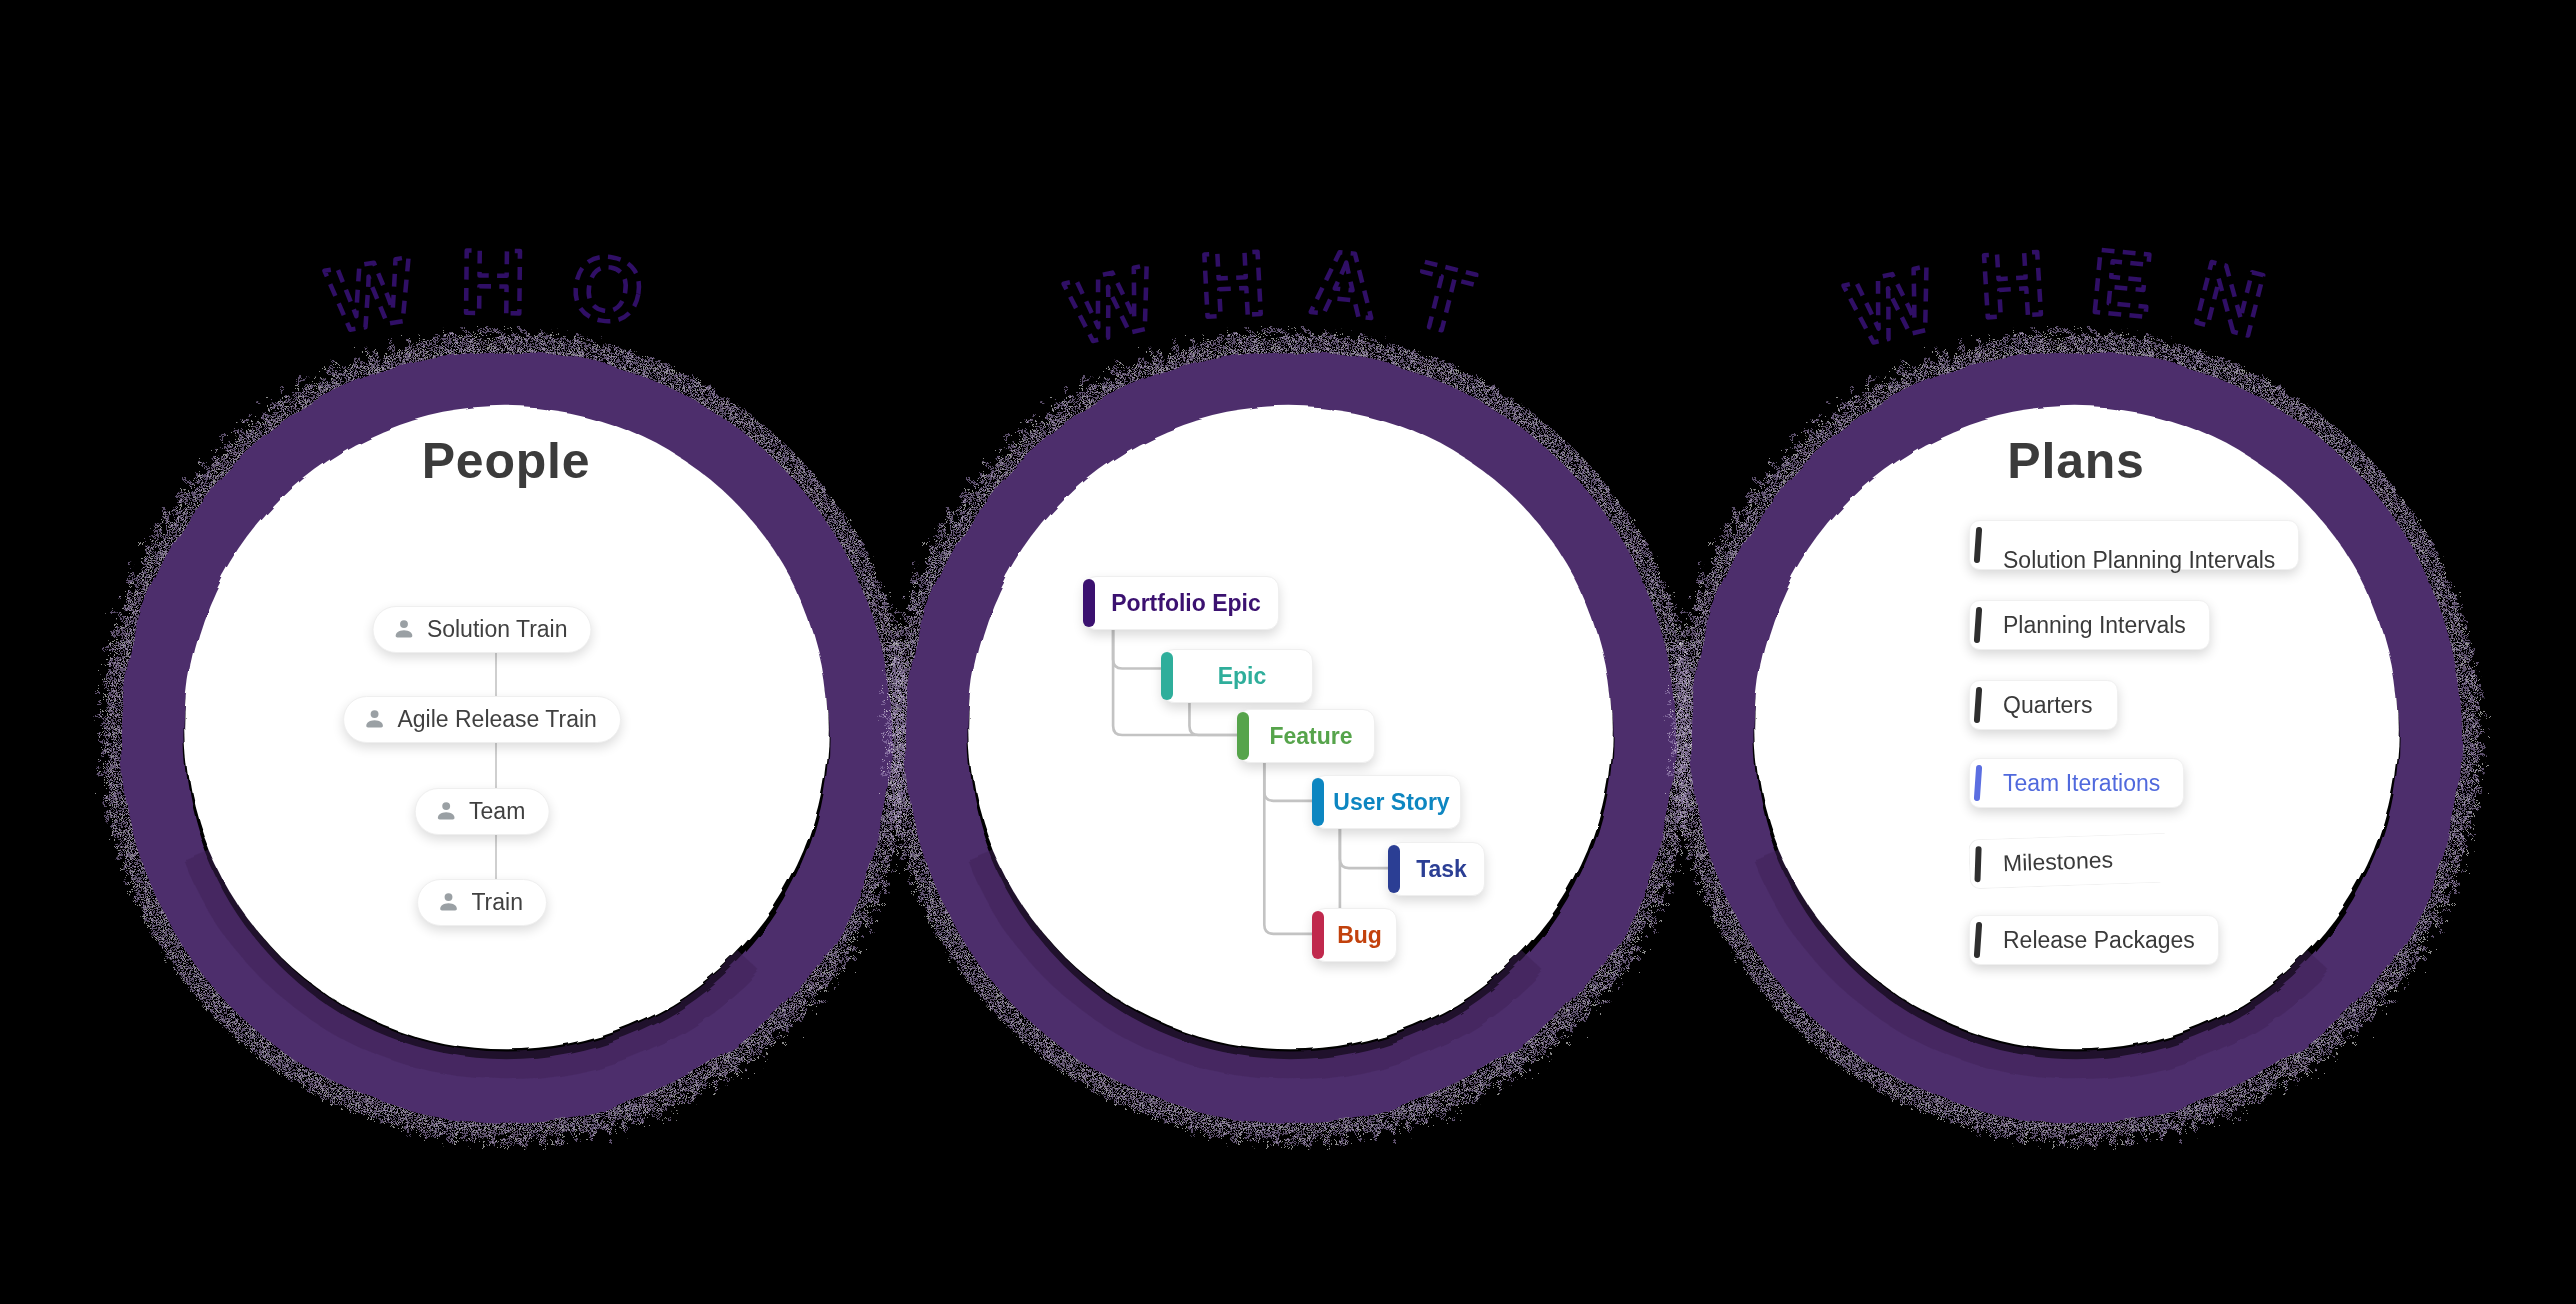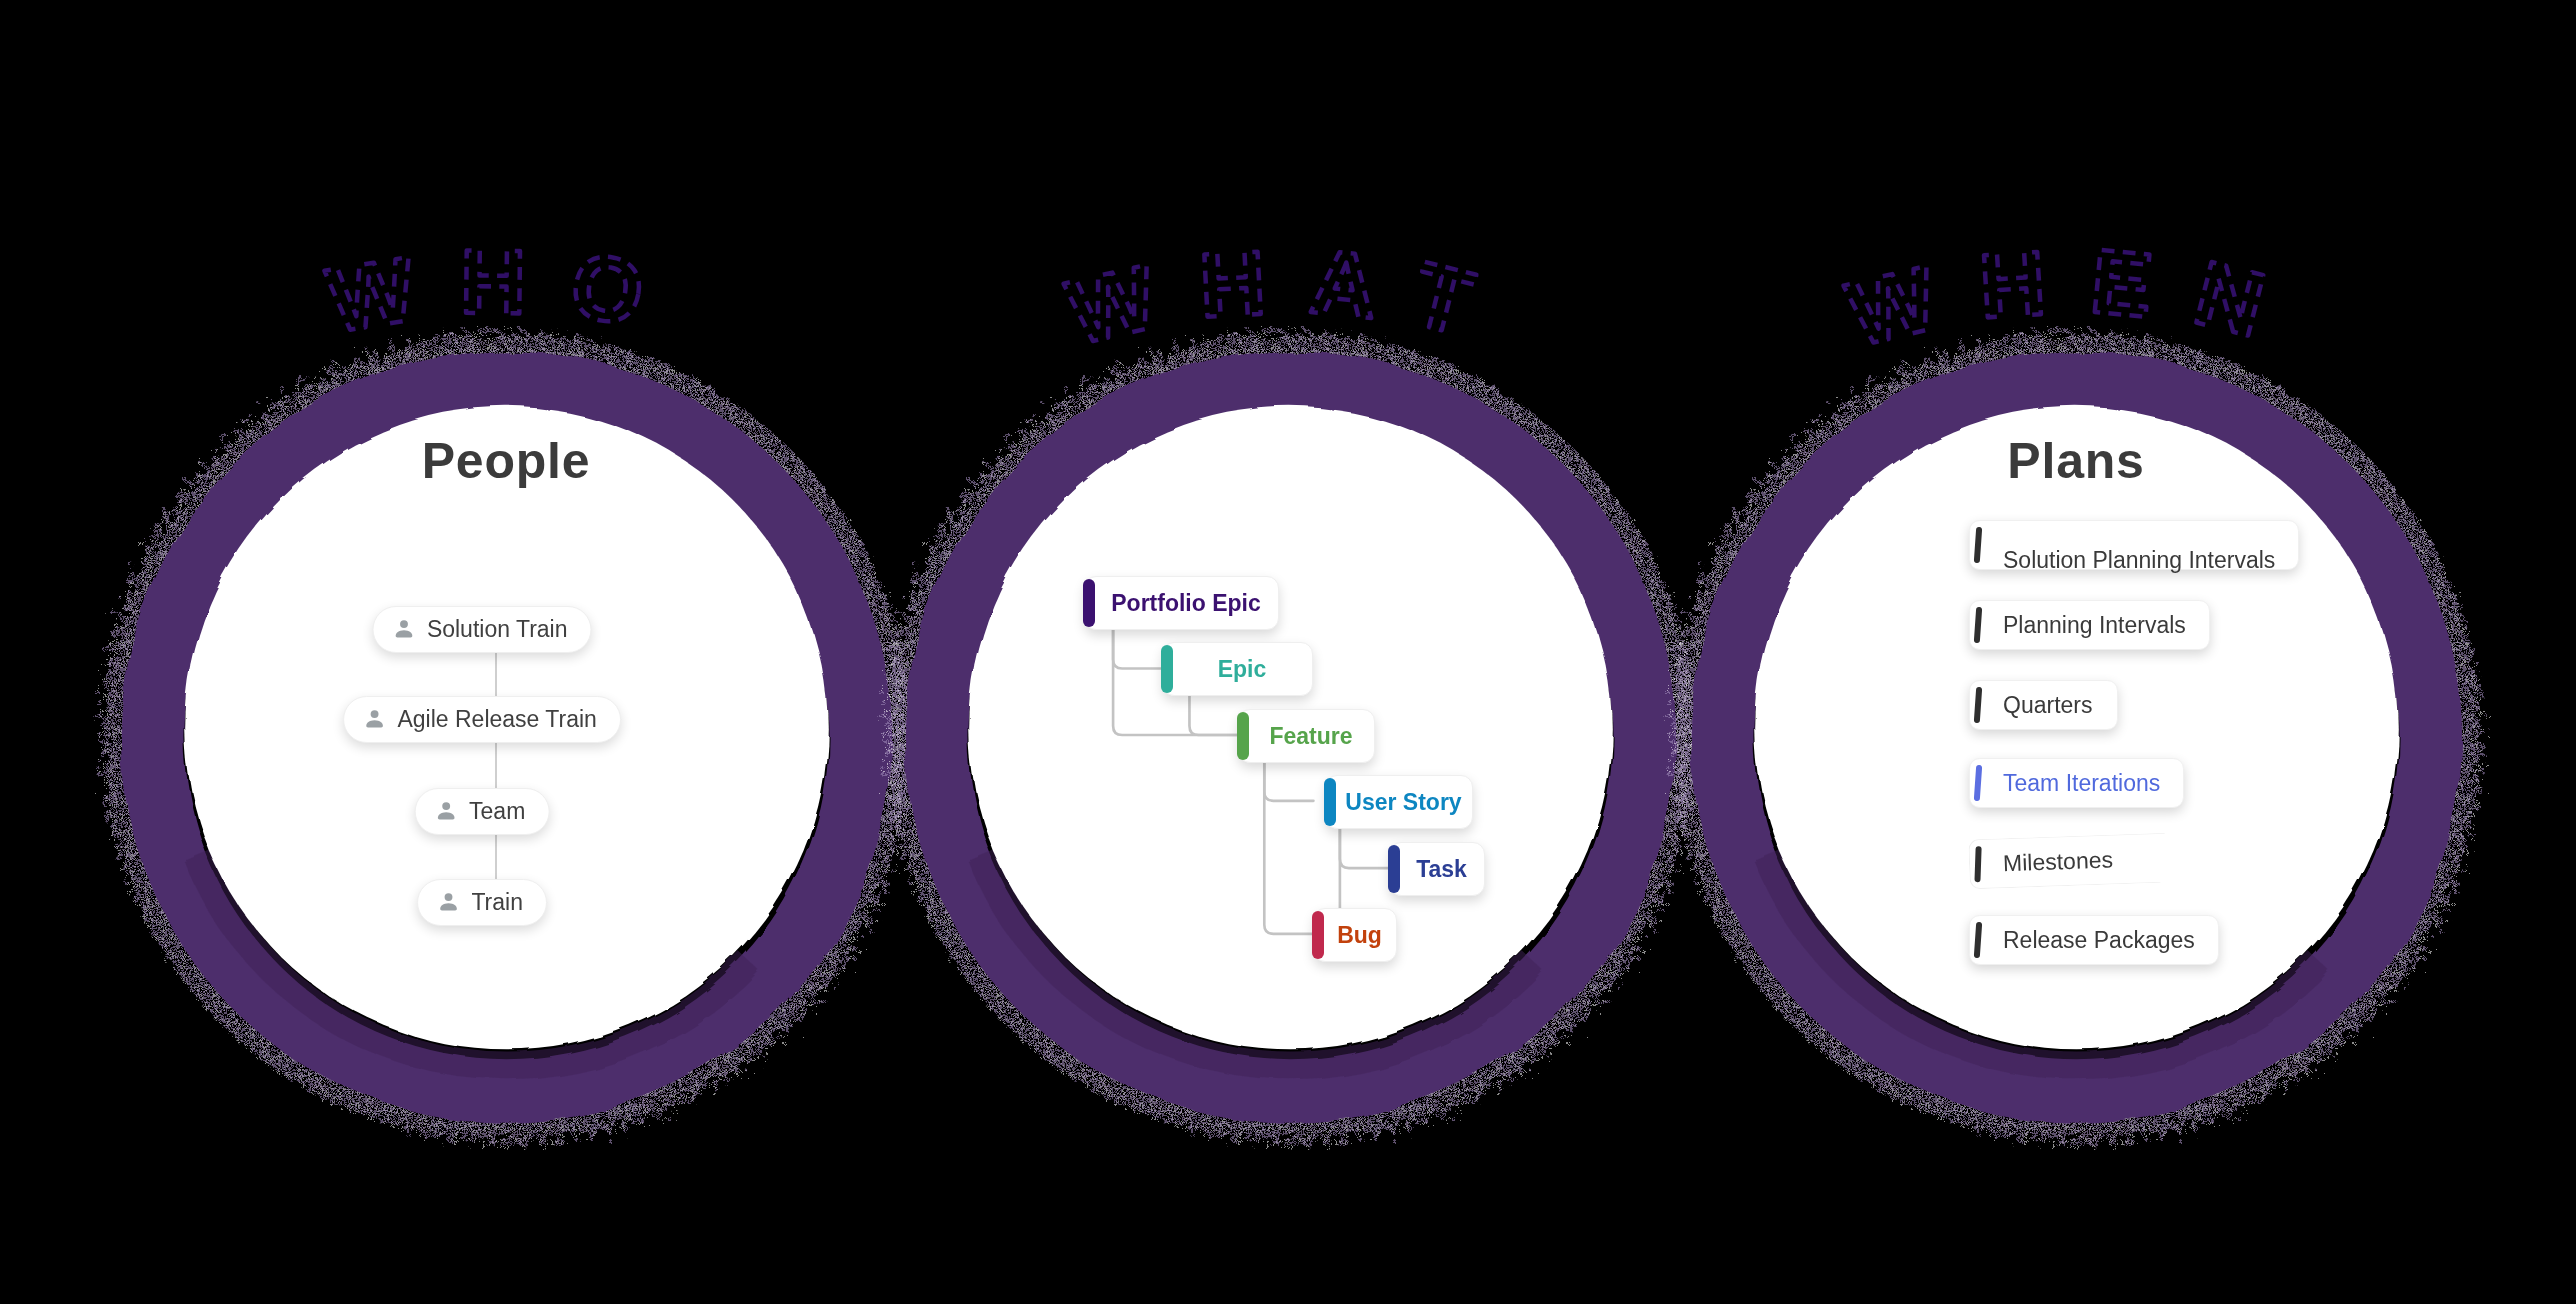--- a/index.html
+++ b/index.html
@@ -162,29 +162,29 @@
           <path d="M466 543 V759 Q466 771 478 771 H531"></path>
           <path d="M566 630 V672 Q566 684 578 684 H631"></path>
           <path d="M566 630 V737"></path>
         </g>
       </svg>
 
       <div class="work-chip" style="left:172px;top:225px;width:193px">
         <span class="bar" style="background: rgb(59, 17, 112);"></span>
         <span class="lbl" style="color: rgb(59, 17, 112);">Portfolio Epic</span>
       </div>
-      <div class="work-chip" style="left:250px;top:291px;width:149px">
+      <div class="work-chip" style="left:250px;top:298px;width:149px">
         <span class="bar" style="background: rgb(47, 174, 155);"></span>
         <span class="lbl" style="color: rgb(47, 174, 155);">Epic</span>
       </div>
       <div class="work-chip" style="left:326px;top:358px;width:135px">
         <span class="bar" style="background: rgb(86, 164, 75);"></span>
         <span class="lbl" style="color: rgb(86, 164, 75);">Feature</span>
       </div>
-      <div class="work-chip" style="left:413px;top:424px;width:146px">
+      <div class="work-chip" style="left:401px;top:424px;width:146px">
         <span class="bar" style="background: rgb(13, 134, 193);"></span>
         <span class="lbl" style="color: rgb(13, 134, 193);">User Story</span>
       </div>
       <div class="work-chip" style="left:477px;top:491px;width:94px">
         <span class="bar" style="background: rgb(43, 62, 148);"></span>
         <span class="lbl" style="color: rgb(43, 62, 148);">Task</span>
       </div>
       <div class="work-chip" style="left:401px;top:557px;width:82px">
         <span class="bar" style="background: rgb(192, 41, 77);"></span>
         <span class="lbl" style="color: #c2410c;">Bug</span>

